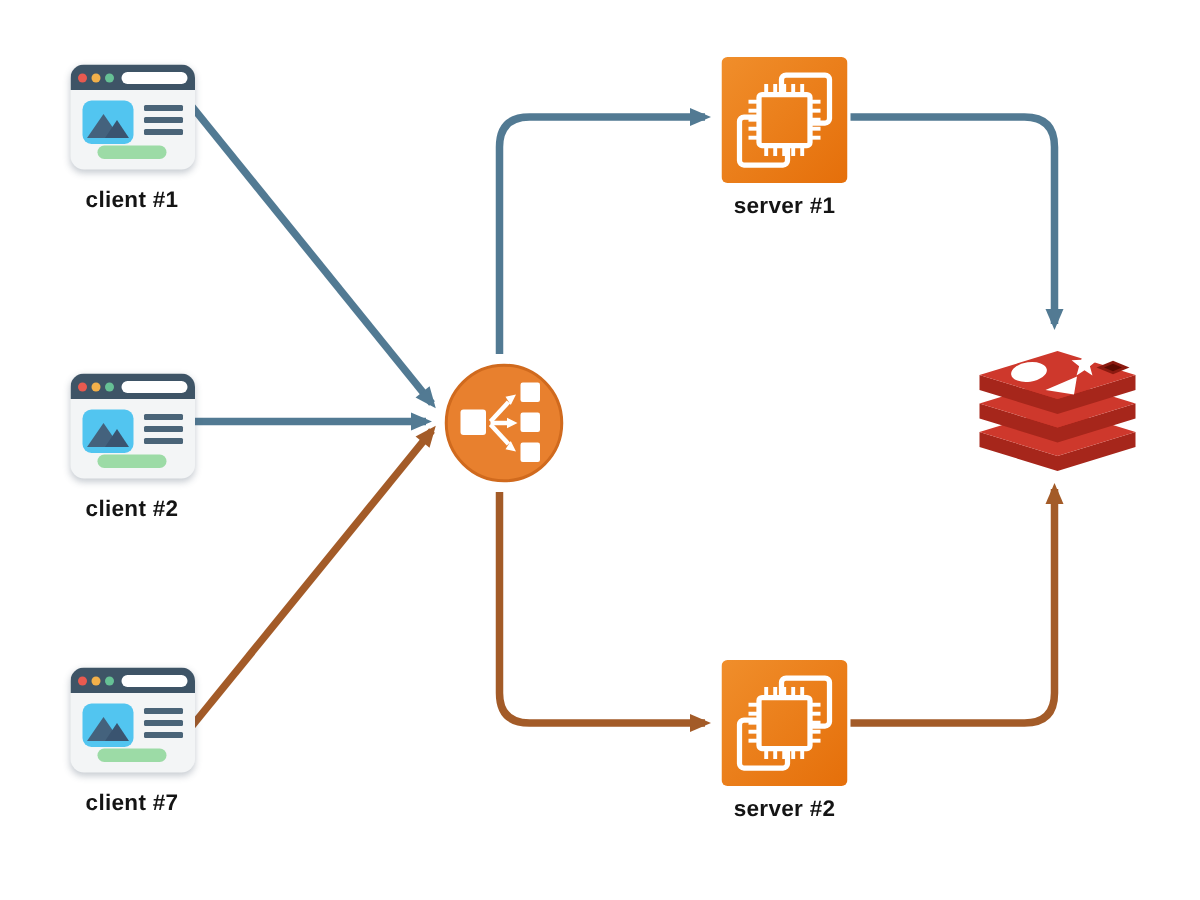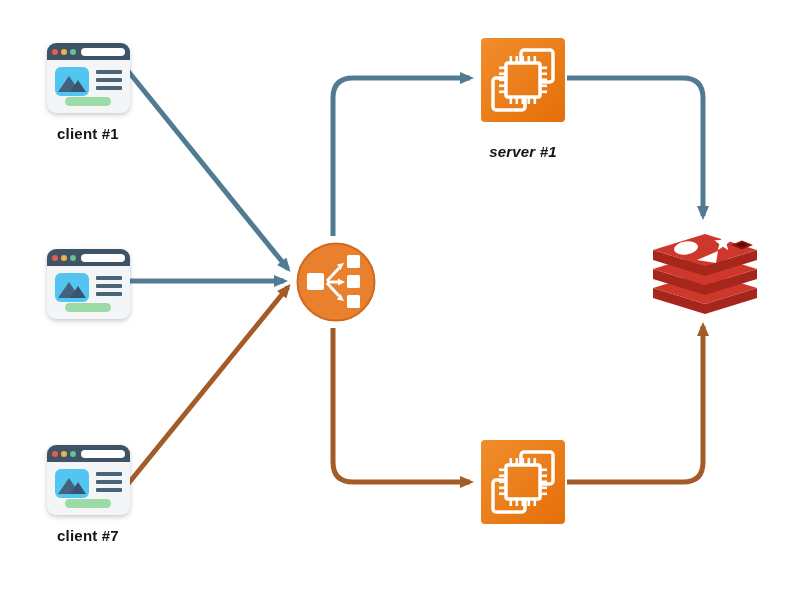--- a/index.html
+++ b/index.html
@@ -8,21 +8,21 @@
   .edges{position:absolute;left:0;top:0;width:800px;height:600px;}
   .edge{fill:none;stroke-width:5;stroke-linejoin:round;}
   .edge-blue{stroke:var(--arrow-blue);}
   .edge-orange{stroke:var(--arrow-orange);}
   .mk-blue{fill:var(--arrow-blue);}
   .mk-orange{fill:var(--arrow-orange);}
 
   .node{position:absolute;}
   .node-label{font-weight:700;font-size:15px;letter-spacing:.2px;color:var(--label);
               text-align:center;margin-top:12px;}
-  .label-tight{margin-top:21px;font-style:italic;}
+  .label-tight{margin-top:7px;}
 
   
   .client-wrap{width:120px;}
   .browser{width:83px;height:70px;border-radius:9px;background:var(--browser-body);
            box-shadow:0 2px 5px rgba(50,70,90,.28);position:relative;overflow:hidden;margin:0 auto;}
   .browser-top{height:17px;background:var(--browser-bar);display:flex;align-items:center;
                gap:3px;padding:0 5px;}
   .dot{width:6px;height:6px;border-radius:50%;flex:none;}
   .dot-red{background:var(--dot-red);}
   .dot-yellow{background:var(--dot-yellow);}
@@ -114,20 +114,21 @@
           </svg>
         </span>
         <span class="lines">
           <span class="tline"></span>
             <span class="tline"></span>
             <span class="tline"></span>
         </span>
       </div>
       <span class="pill"></span>
     </div>
+    <div class="node-label">client #2</div>
   </div>
 
   <div class="node client-wrap" style="left:28px;top:445px;">
     <div class="browser">
       <div class="browser-top">
         <span class="dot dot-red"></span>
         <span class="dot dot-yellow"></span>
         <span class="dot dot-green"></span>
         <span class="addr"></span>
       </div>
@@ -233,20 +234,21 @@
           <rect x="18" y="46.5" width="7" height="2.6"></rect>
         <rect x="18" y="52.5" width="7" height="2.6"></rect>
         <rect x="59" y="28.5" width="7" height="2.6"></rect>
           <rect x="59" y="34.5" width="7" height="2.6"></rect>
         <rect x="59" y="40.5" width="7" height="2.6"></rect>
           <rect x="59" y="46.5" width="7" height="2.6"></rect>
         <rect x="59" y="52.5" width="7" height="2.6"></rect>
       </g>
       <rect x="25" y="25" width="34" height="34" rx="2" fill="url(#awsg2)" stroke="#ffffff" stroke-width="3.5"></rect>
     </svg>
+    <div class="node-label label-tight">server #2</div>
   </div>
 
   <div class="node" style="left:649px;top:232px;">
     <svg width="112" height="84" viewBox="0 0 112 84">
 
       <polygon class="r-side" points="4,56 4,66 56,82 108,66 108,56 56,72"></polygon>
       <polygon class="r-top" points="4,56 56,40 108,56 56,72"></polygon>
 
       <polygon class="r-side" points="4,37 4,47 56,63 108,47 108,37 56,53"></polygon>
       <polygon class="r-top" points="4,37 56,21 108,37 56,53"></polygon>

